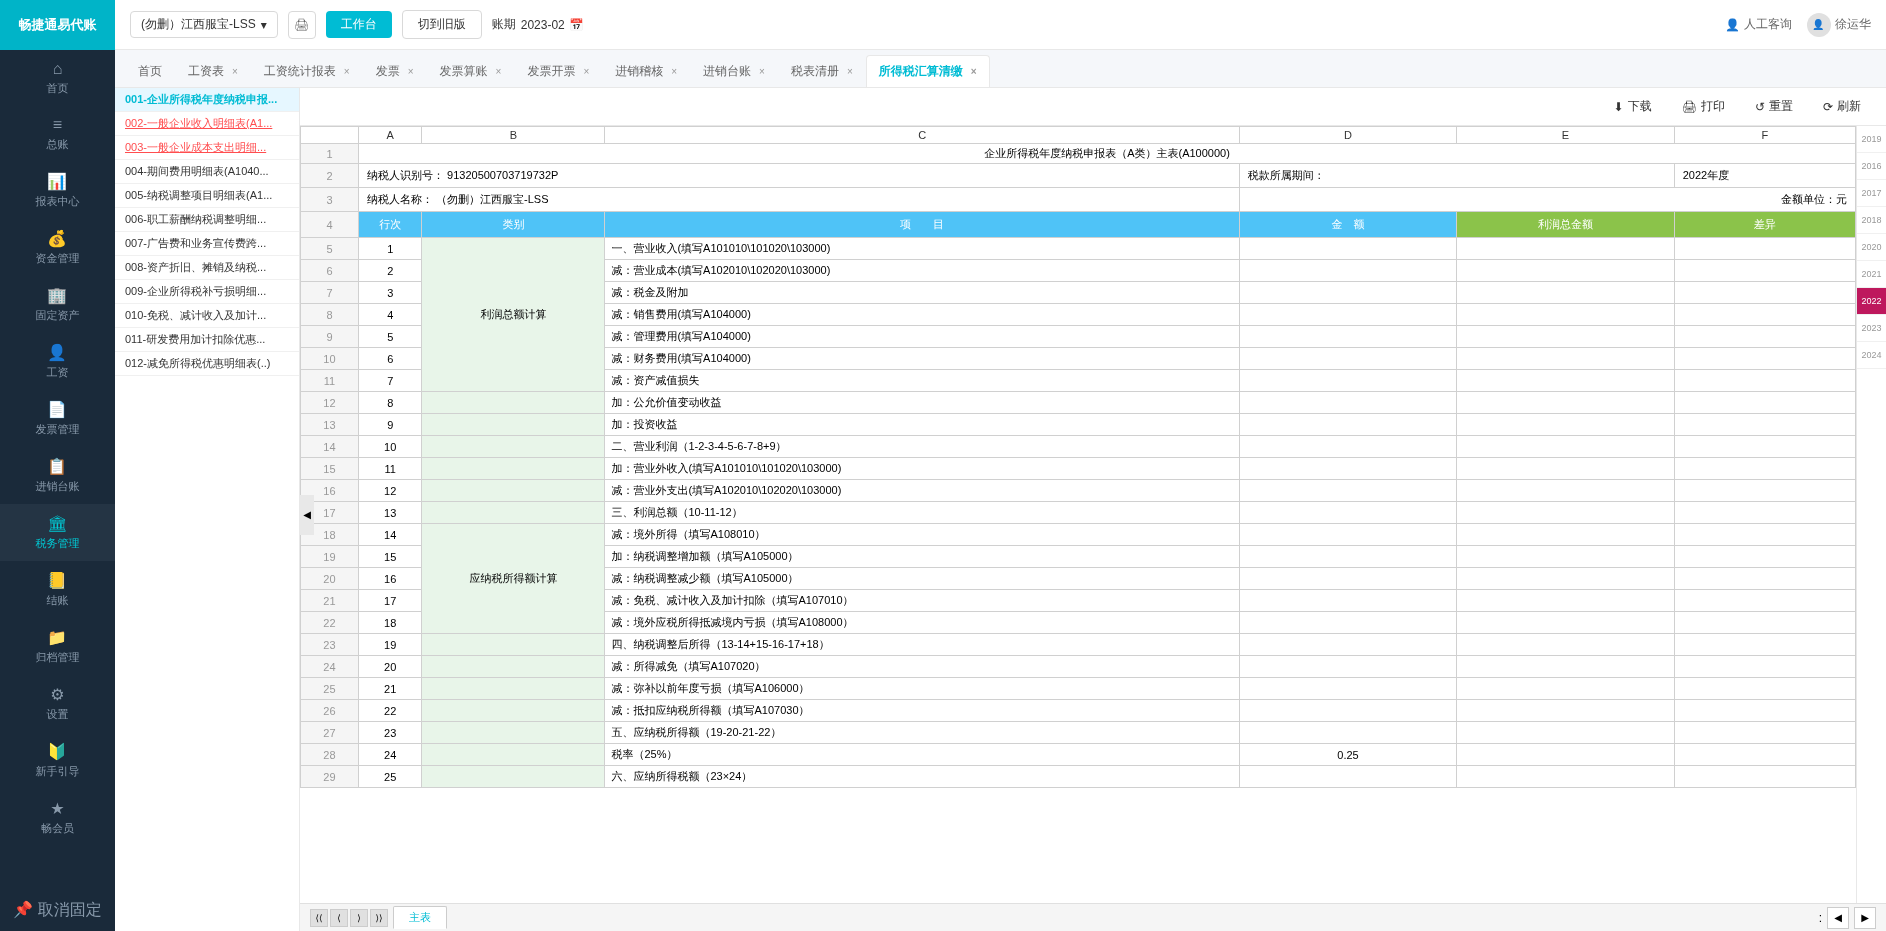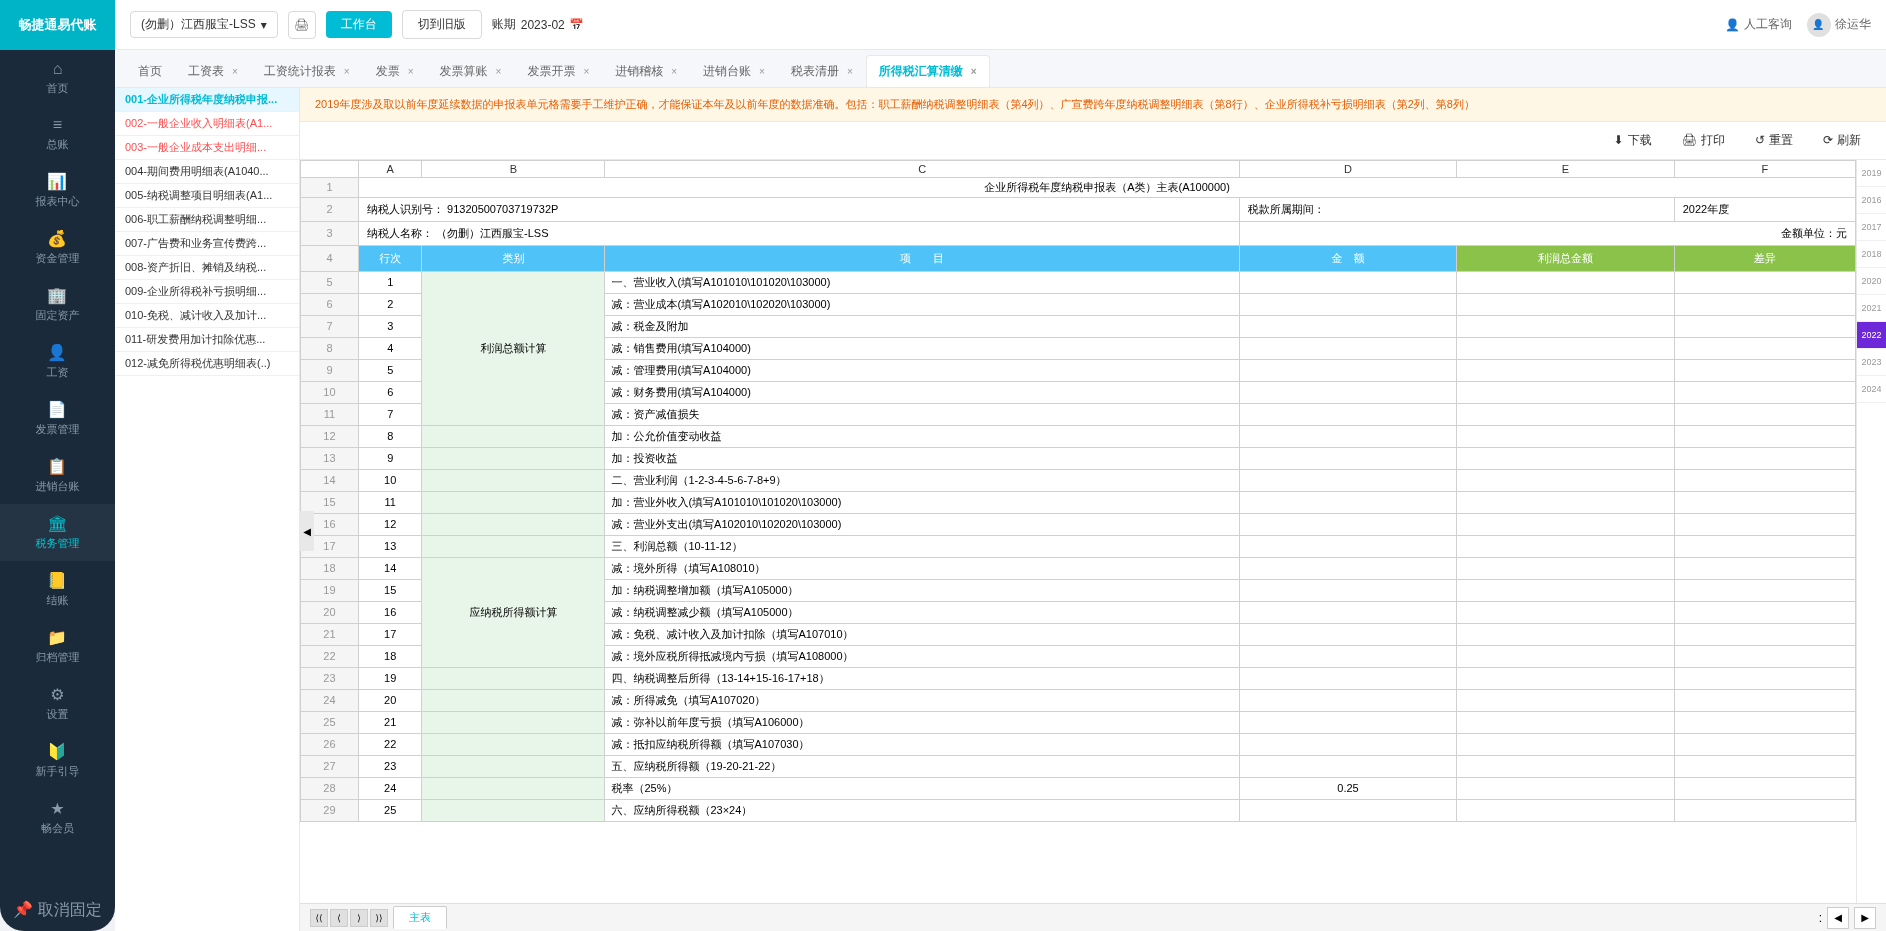--- a/index.html
+++ b/index.html
@@ -2,21 +2,21 @@
 <html><head>
   <meta charset="utf-8">
   <style>
     * { margin: 0; padding: 0; box-sizing: border-box; }
     body { font-family: 'Microsoft YaHei', Arial, sans-serif; font-size: 12px; background: #f0f2f5; overflow: hidden; }
     
     
     .app-container { display: flex; width: 1886px; height: 931px; overflow: hidden; }
     
     
-    .sidebar { width: 115px; background: #1a2a3a; display: flex; flex-direction: column; flex-shrink: 0; border-radius: 24px; }
+    .sidebar { width: 115px; background: #1a2a3a; display: flex; flex-direction: column; flex-shrink: 0; }
     .sidebar-logo { height: 50px; background: #00b4c8; display: flex; align-items: center; justify-content: center; color: white; font-size: 13px; font-weight: bold; }
     .sidebar-nav { flex: 1; overflow-y: auto; }
     .sidebar-item { display: flex; flex-direction: column; align-items: center; padding: 10px 5px; color: #8899aa; cursor: pointer; font-size: 11px; gap: 3px; }
     .sidebar-item.active { background: #243444; color: #00c8d4; }
     .sidebar-item .icon { font-size: 16px; }
     .sidebar-bottom { padding: 10px 5px; color: #8899aa; font-size: 16px; text-align: center; cursor: pointer; }
     
     
     .main-content { flex: 1; display: flex; flex-direction: column; overflow: hidden; }
     
@@ -37,40 +37,40 @@
     .tab-item.active { background: white; color: #00bcd4; border-color: #e8e8e8; font-weight: bold; }
     .tab-close { font-size: 10px; color: #999; margin-left: 3px; }
     
     
     .content-area { flex: 1; display: flex; overflow: hidden; }
     
     
     .left-panel { width: 185px; background: white; border-right: 1px solid #e8e8e8; display: flex; flex-direction: column; flex-shrink: 0; overflow-y: auto; }
     .left-panel-item { padding: 4px 10px; font-size: 11px; color: #333; cursor: pointer; border-bottom: 1px solid #f0f0f0; }
     .left-panel-item.active { background: #e6f7ff; color: #00bcd4; font-weight: bold; }
-    .left-panel-item.error { color: #ff4d4f; }
+    .left-panel-item.error { color: #ff4d4f; text-decoration: underline; }
     
     
     .right-panel { flex: 1; display: flex; flex-direction: column; overflow: hidden; background: #f5f7fa; }
     
     
     .warning-bar { padding: 8px 15px; font-size: 11px; color: #e65c00; background: #fff7e6; border-bottom: 1px solid #ffe7ba; flex-shrink: 0; line-height: 1.5; }
     
     
     .sheet-toolbar { height: 38px; background: white; display: flex; align-items: center; padding: 0 15px; gap: 10px; border-bottom: 1px solid #e8e8e8; flex-shrink: 0; justify-content: flex-end; }
     .toolbar-btn { display: flex; align-items: center; gap: 4px; padding: 4px 10px; font-size: 12px; color: #333; cursor: pointer; border: none; background: none; }
     
     
     .sheet-wrapper { flex: 1; display: flex; overflow: hidden; position: relative; }
     .sheet-area { flex: 1; overflow: auto; background: white; }
     
     
     .right-timeline { width: 30px; background: white; border-left: 1px solid #e8e8e8; display: flex; flex-direction: column; align-items: center; overflow-y: auto; flex-shrink: 0; }
     .timeline-item { width: 100%; text-align: center; padding: 8px 2px; font-size: 9px; color: #999; cursor: pointer; border-bottom: 1px solid #f0f0f0; }
-    .timeline-item.active { background: #6d28d9; color: white; }
+    .timeline-item.active { background: #be185d; color: white; }
     
     
     .collapse-btn { position: absolute; left: 0; top: 50%; transform: translateY(-50%); width: 14px; height: 40px; background: #e8e8e8; border: none; cursor: pointer; display: flex; align-items: center; justify-content: center; font-size: 10px; z-index: 10; }
     
     
     .sheet-table { border-collapse: collapse; width: 100%; min-width: 900px; }
     .sheet-table th, .sheet-table td { border: 1px solid #d0d0d0; font-size: 11px; padding: 2px 6px; white-space: nowrap; }
     .sheet-table th { background: #4fc3f7; color: white; text-align: center; font-weight: normal; height: 26px; }
     .sheet-table th.green { background: #8bc34a; }
     .header-row td { background: white; text-align: center; color: #333; }
@@ -246,23 +246,20 @@
         <div class="left-panel-item">007-广告费和业务宣传费跨...</div>
         <div class="left-panel-item">008-资产折旧、摊销及纳税...</div>
         <div class="left-panel-item">009-企业所得税补亏损明细...</div>
         <div class="left-panel-item">010-免税、减计收入及加计...</div>
         <div class="left-panel-item">011-研发费用加计扣除优惠...</div>
         <div class="left-panel-item">012-减免所得税优惠明细表(..)</div>
       </div>
 
       <div class="right-panel">
 
-        <div class="warning-bar">
-          <span>2019年度涉及取以前年度延续数据的申报表单元格需要手工维护正确，才能保证本年及以前年度的数据准确。包括：职工薪酬纳税调整明细表（第4列）、广宣费跨年度纳税调整明细表（第8行）、企业所得税补亏损明细表（第2列、第8列）</span>
-        </div>
 
         <div class="sheet-toolbar">
           <button class="toolbar-btn">
             <span>⬇</span>
             <span>下载</span>
           </button>
           <button class="toolbar-btn">
             <span>🖨</span>
             <span>打印</span>
           </button>

